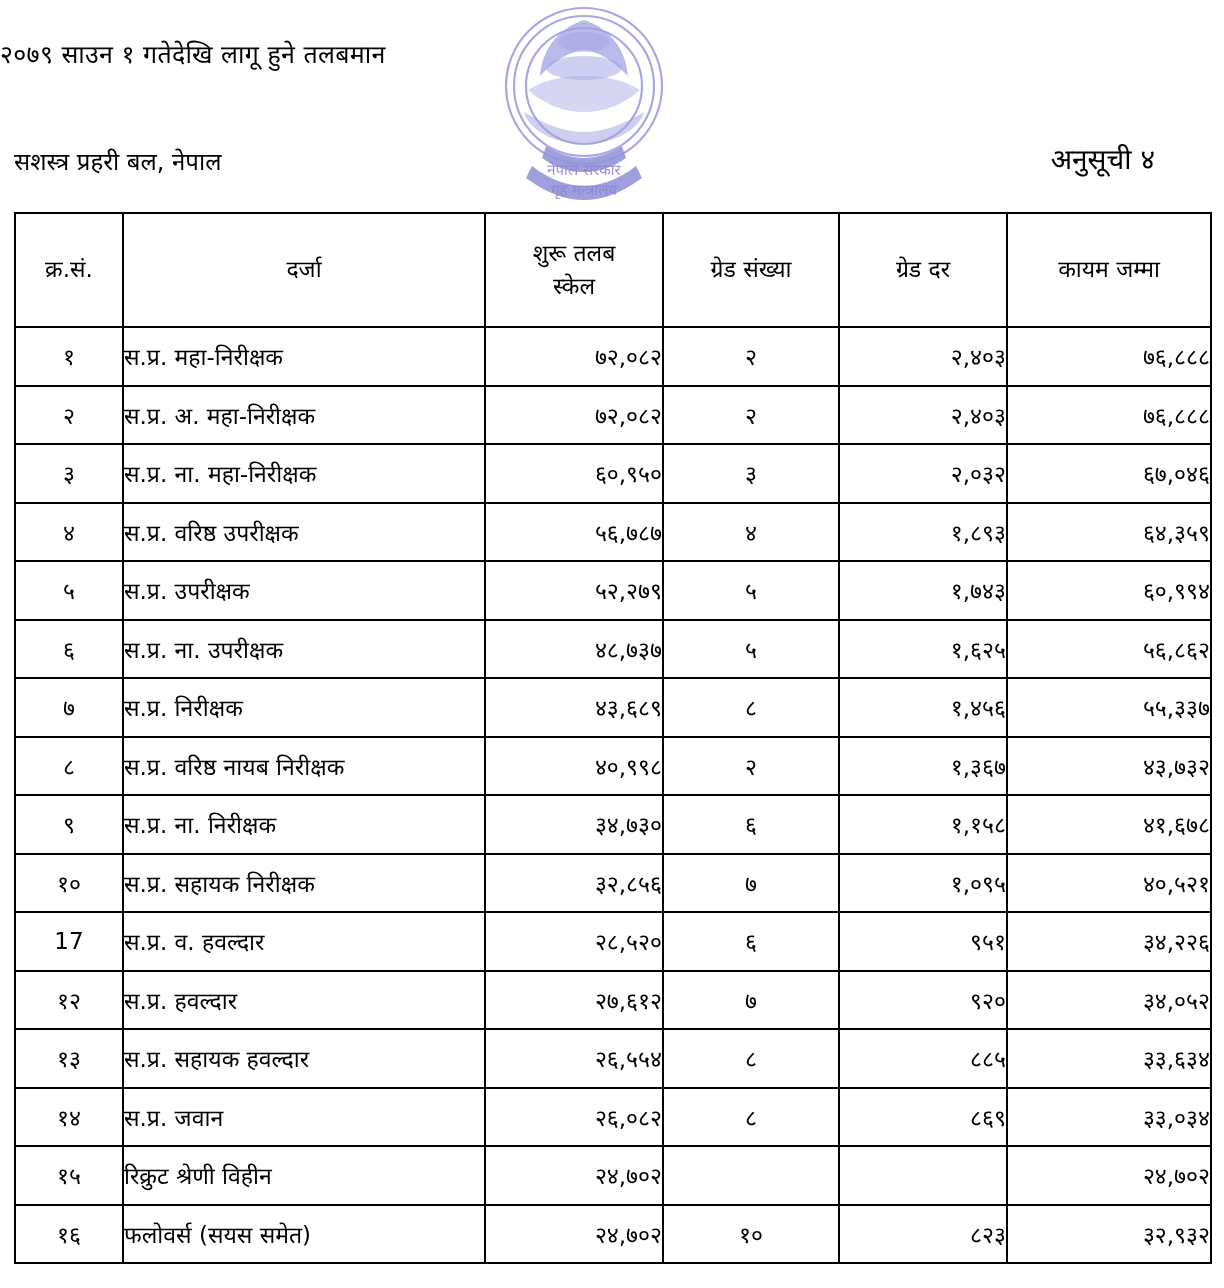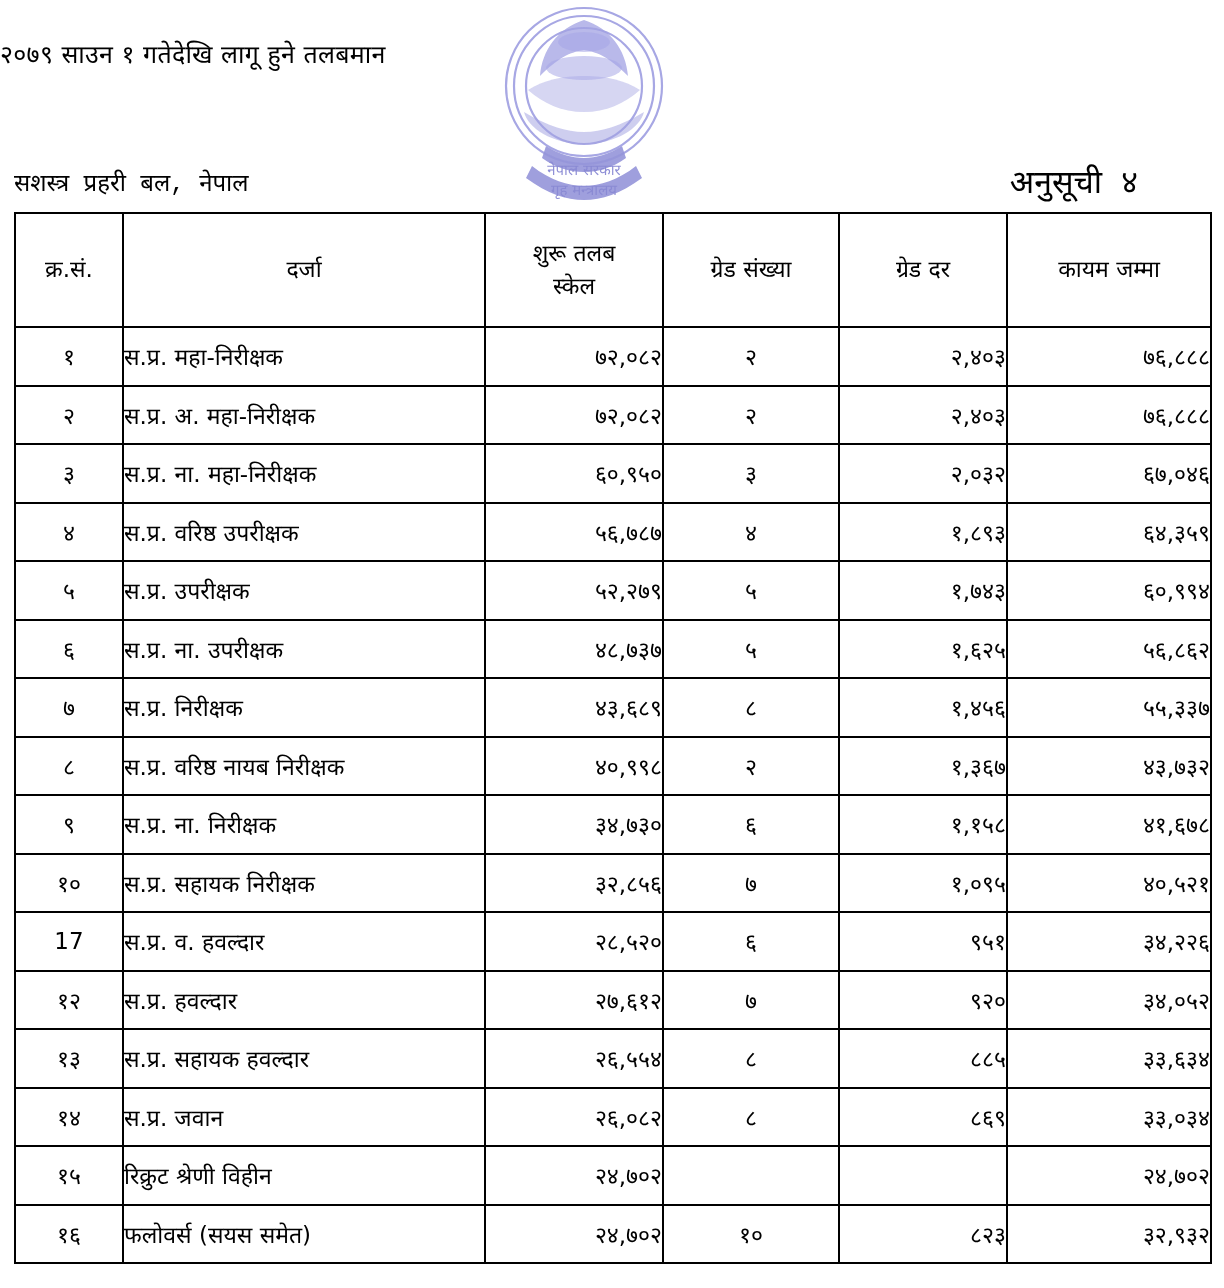--- a/index.html
+++ b/index.html
@@ -50,38 +50,37 @@
     font-size: 25px;
     line-height: 1.2;
     letter-spacing: 0.3px;
     white-space: nowrap;
   }
 
   
   .subhead {
     position: absolute;
     left: 14px;
-    top: 166px;
+    top: 143px;
     width: 1196px;
     display: flex;
     justify-content: space-between;
-    align-items: center;
+    align-items: flex-end;
     z-index: 2;
-    font-family: Liberation Mono, monospace;
   }
   .org-name {
     font-size: 24px;
     line-height: 1.2;
     white-space: nowrap;
   }
   .annex {
-    font-size: 32px;
+    font-size: 28px;
     line-height: 1.2;
     white-space: nowrap;
-    margin-right: 72px;
+    margin-right: 55px;
   }
 
   
   .table-wrap {
     position: absolute;
     left: 14px;
     top: 212px;
     width: 1196px;
     z-index: 1;
   }

